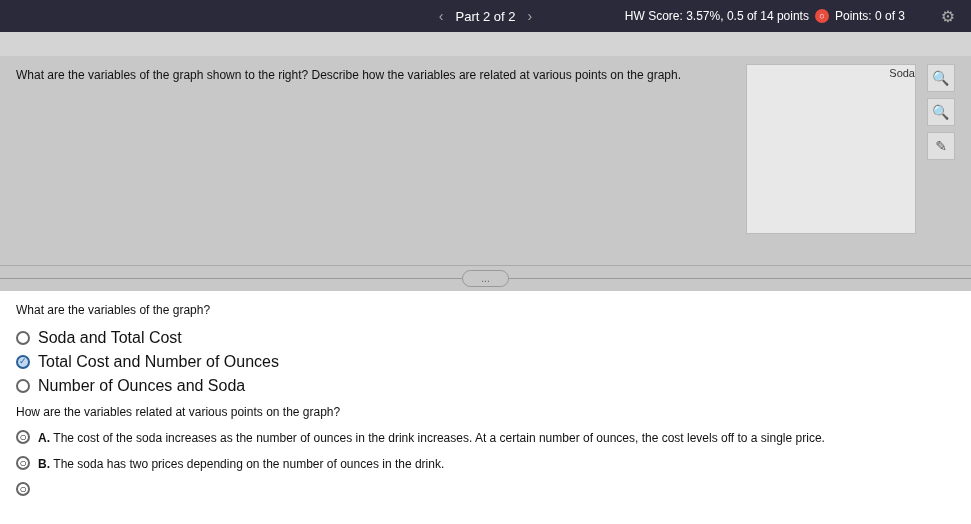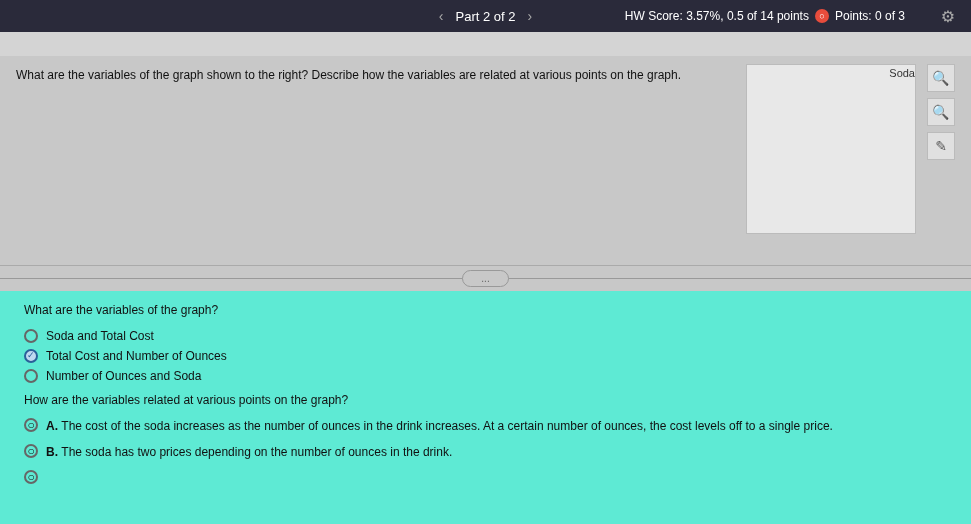--- a/index.html
+++ b/index.html
@@ -147,36 +147,36 @@
       border: 1px solid #999;
       border-radius: 20px;
       padding: 2px 18px;
       font-size: 10px;
       color: #666;
       z-index: 1;
     }
 
     
     .lower-section {
-      background: #5eead4;
-      padding: 12px 24px;
+      background: #ffffff;
+      padding: 12px 16px;
       flex: 1;
     }
     .sub-question {
       font-size: 12px;
       color: #111;
       margin-bottom: 12px;
       font-weight: 500;
     }
     .radio-option {
       display: flex;
       align-items: center;
       gap: 8px;
       margin-bottom: 6px;
-      font-size: 12px;
+      font-size: 16px;
       color: #111;
     }
     .radio-circle {
       width: 14px;
       height: 14px;
       border-radius: 50%;
       border: 2px solid #666;
       display: inline-block;
       flex-shrink: 0;
     }

